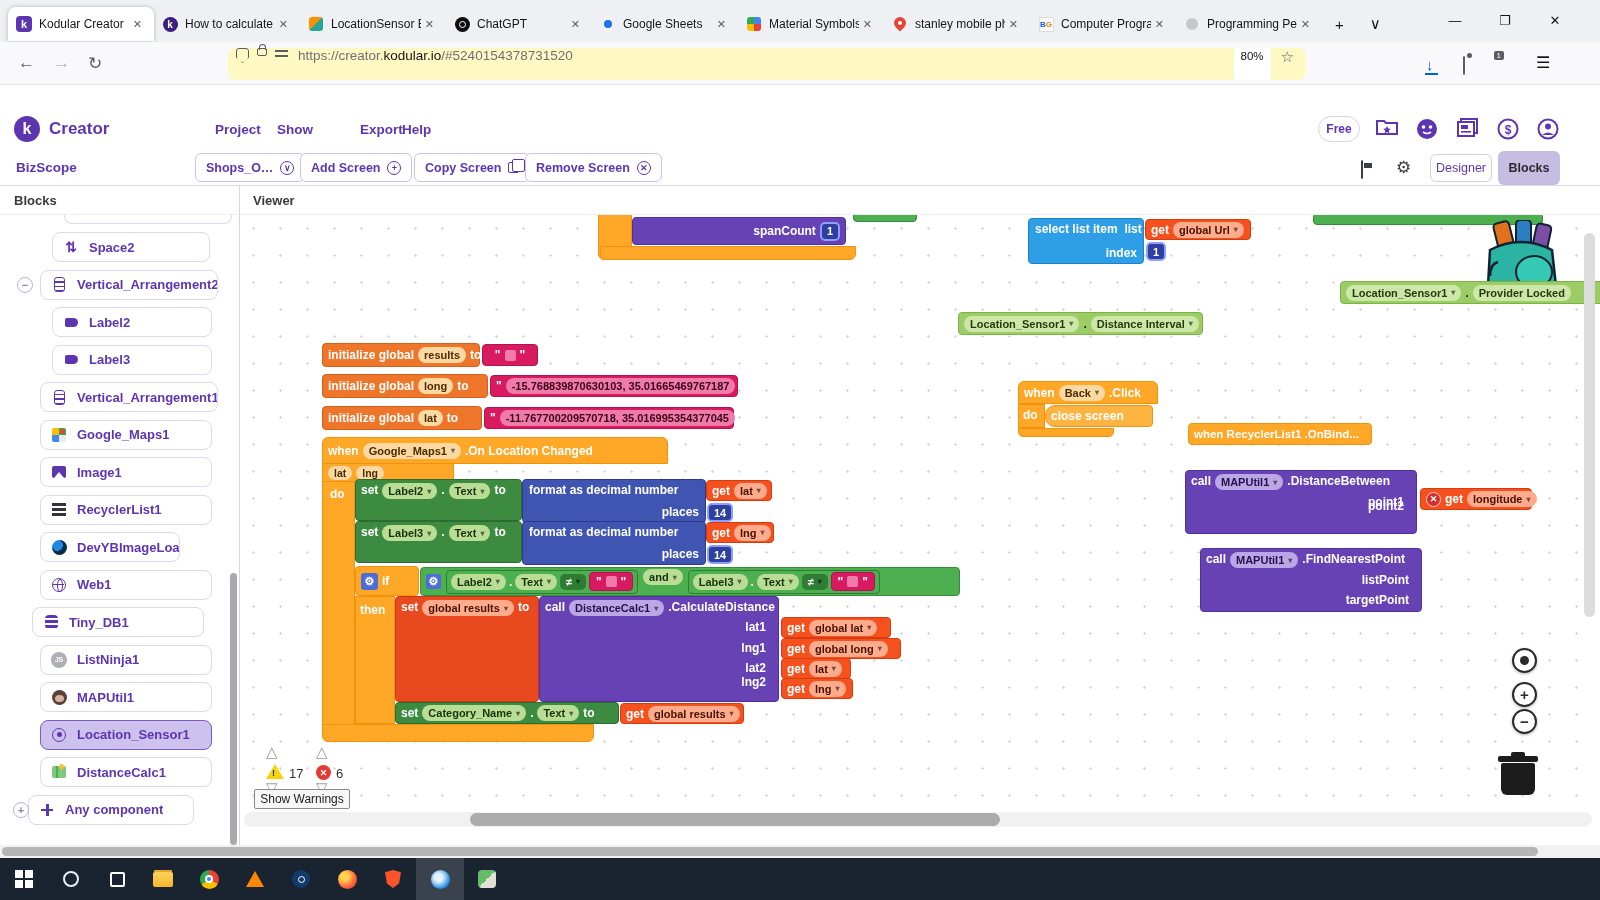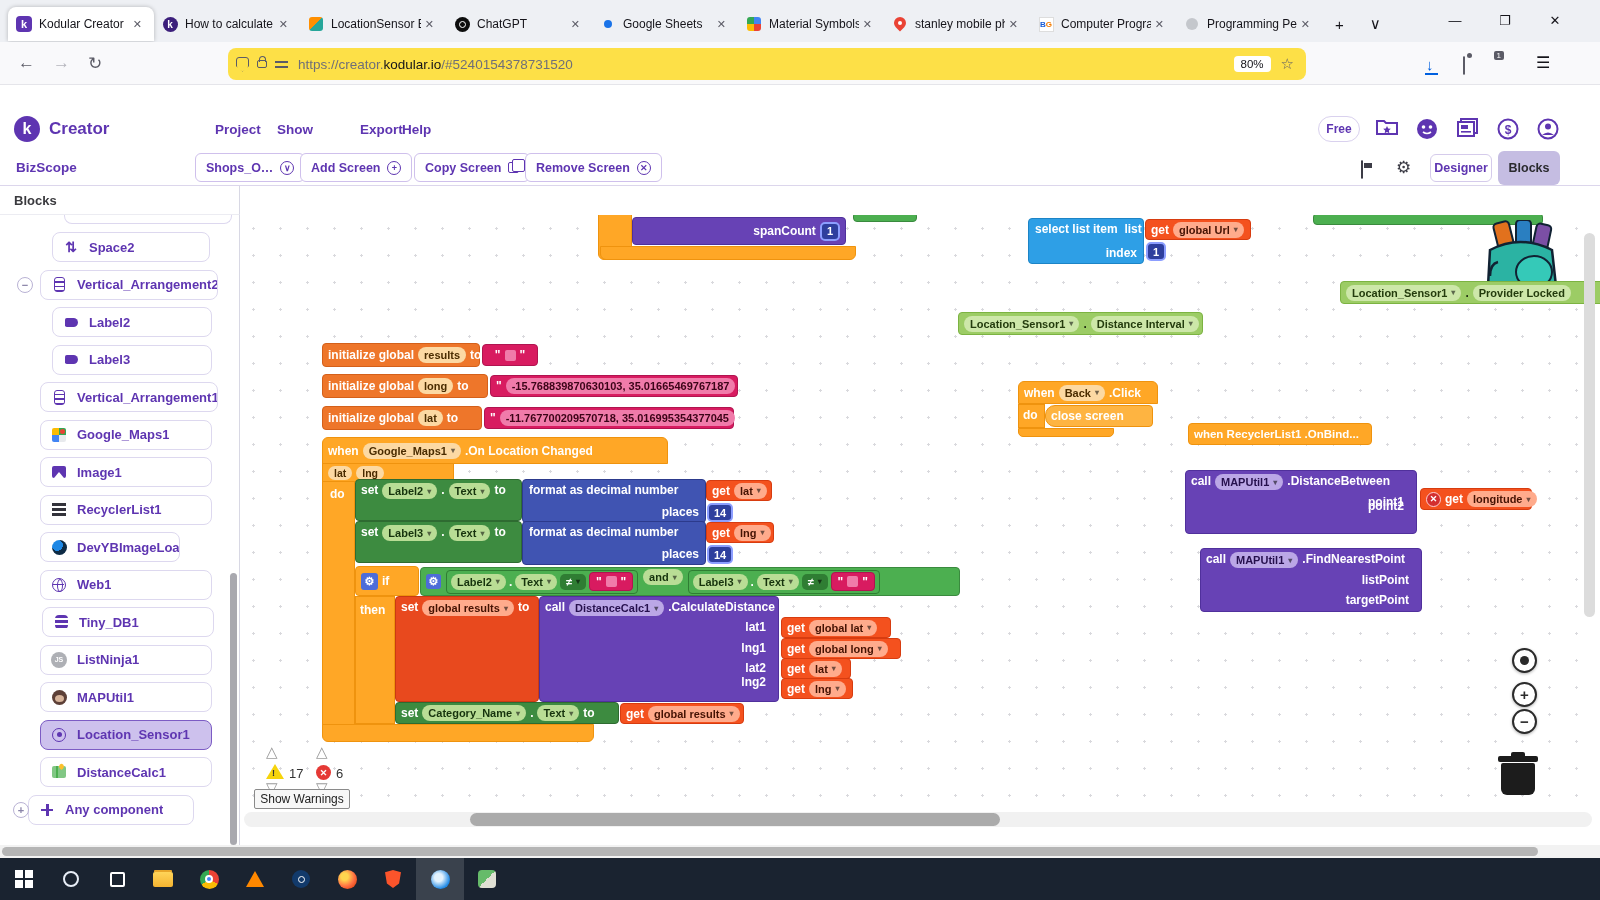--- a/index.html
+++ b/index.html
@@ -24,21 +24,21 @@
 .f-pin i{position:absolute;left:0;top:0;width:12px;height:12px;border-radius:50% 50% 50% 0;transform:rotate(-45deg);background:#ea4335}
 .f-pin b{position:absolute;left:4px;top:4px;width:4px;height:4px;border-radius:50%;background:#fff}
 .f-bg{width:15px;height:15px;background:#fff;border:1px solid #ddd;font-size:8px;font-weight:bold;display:flex;align-items:center;justify-content:center}
 .f-bg .b1{color:#1a5cd6}.f-bg .b2{color:#f57c00}
 .f-gray{width:12px;height:12px;border-radius:50%;background:#c4c7cc}
 .tbtn{color:#15141a;font-size:15px;padding:0 13px;height:34px;display:flex;align-items:center;margin-top:6px}
 .winc{position:absolute;top:0;height:40px;width:46px;display:flex;align-items:center;justify-content:center;color:#15141a;font-size:13px}
 .navbar{position:absolute;left:0;top:42px;width:1600px;height:43px;background:#f9f9fb;display:flex;align-items:center;border-bottom:1px solid #e5e5ea}
 .nvi{color:#5b5b66;font-size:17px;margin-left:18px}
 .nvi.dis{color:#b5b5bd}
-.urlbox{position:absolute;left:228px;top:48px;width:1078px;height:32px;background:#fde047;border-radius:8px;display:flex;align-items:center;padding:0 8px;font-size:13.5px}
+.urlbox{position:absolute;left:228px;top:48px;width:1078px;height:32px;background:#fef9c3;border-radius:8px;display:flex;padding:0 8px;font-size:13.5px}
 .urlbox .sep{flex:1}
 .lockic{width:10px;height:8px;border:1.4px solid #5b5b66;border-radius:2px;position:relative;margin:0 8px}
 .lockic::before{content:"";position:absolute;left:1px;top:-5px;width:5px;height:5px;border:1.4px solid #5b5b66;border-bottom:none;border-radius:4px 4px 0 0}
 .shieldic{width:13px;height:15px;border:1.4px solid #5b5b66;border-radius:3px 3px 6px 6px;clip-path:polygon(0 0,100% 0,100% 65%,50% 100%,0 65%)}
 .permic{width:13px;height:10px;position:relative}
 .permic::before,.permic::after{content:"";position:absolute;left:0;width:13px;height:1.6px;background:#5b5b66}
 .permic::before{top:2px}.permic::after{top:7px}
 .zoomchip{background:#fff;border-radius:4px;padding:2px 7px;font-size:11.5px;color:#15141a}
 .dlic{color:#0060df;font-size:15px;position:relative}
 .dlic::after{content:"";position:absolute;left:-1px;bottom:-2px;width:13px;height:2px;background:#0060df}
@@ -57,21 +57,21 @@
 .freepill{position:absolute;left:1318px;top:116px;width:42px;height:26px;border:1.5px solid #d9d1ee;border-radius:14px;color:#5e35b1;font-size:12px;font-weight:600;display:flex;align-items:center;justify-content:center}
 .hic{position:absolute;top:118px;color:#5e35b1}
 .ktools{position:absolute;left:0;top:150px;width:1600px;height:36px;background:#fff;border-bottom:1px solid #dcd6ec}
 .bizname{position:absolute;left:16px;top:160px;color:#5e35b1;font-size:13.5px;font-weight:600}
 .obtn{position:absolute;top:153px;height:29px;border:1.5px solid #cfc0ec;border-radius:6px;color:#5e35b1;font-size:12.5px;font-weight:600;display:flex;align-items:center;padding:0 10px;background:#fff}
 .oc{width:14px;height:14px;border:1.3px solid #5e35b1;border-radius:50%;display:inline-flex;align-items:center;justify-content:center;font-size:9px;margin-left:7px;flex:none}
 .cpic{width:11px;height:11px;border:1.3px solid #5e35b1;margin-left:7px;position:relative;border-radius:2px}
 .cpic::before{content:"";position:absolute;left:3px;top:-4px;width:11px;height:11px;border:1.3px solid #5e35b1;border-radius:2px;background:#fff}
 .layic{width:15px;height:12px;border:1.6px solid #3c3c46;border-radius:2px;position:relative}
 .layic::before{content:"";position:absolute;left:2px;top:2px;width:8px;height:5px;background:#3c3c46}
-.desbtn{position:absolute;left:1430px;top:154px;width:62px;height:28px;border:1.5px solid #d5cbeb;border-radius:6px;color:#5e35b1;font-size:12.5px;font-weight:700;display:flex;align-items:center;justify-content:center;background:#fff}
+.desbtn{position:absolute;left:1430px;top:154px;width:62px;height:28px;border:1.5px solid #d5cbeb;border-radius:6px;color:#5e35b1;font-size:12.5px;font-weight:400;display:flex;align-items:center;justify-content:center;background:#fff}
 .blkbtn{position:absolute;left:1498px;top:151px;width:62px;height:34px;background:#c5bde2;border-radius:6px;color:#2a2a2e;font-size:12.5px;font-weight:600;display:flex;align-items:center;justify-content:center}
 
 .phead{position:absolute;top:186px;height:29px;background:#fff;border-bottom:1px solid #ececf2;font-size:13px;font-weight:600;color:#3a3a3e;display:flex;align-items:center}
 .sidebar{position:absolute;left:0;top:215px;width:240px;height:630px;background:#fff;border-right:1px solid #d8d8e4;overflow:hidden}
 .sitem{position:relative;height:30px;border:1.5px solid #ddd8ef;border-radius:8px;background:#fff;display:flex;align-items:center;color:#5e35b1;font-size:13px;font-weight:600;margin-bottom:7.5px;padding-left:10px}
 .sitem .lbl{margin-left:10px;white-space:nowrap;overflow:hidden}
 .sitem.sel{background:#cdc1ed;border-color:#7c5cc4}
 .sic{width:16px;height:16px;flex:none;display:flex;align-items:center;justify-content:center;font-size:14px;color:#5e35b1}
 .ic-va{width:11px;height:15px;border:1.6px solid #5e35b1;border-radius:3px;background:repeating-linear-gradient(to bottom,transparent 0 3px,#5e35b1 3px 4.5px)}
 .ic-label{width:13px;height:9px;background:#5e35b1;border-radius:2px 5px 5px 2px}
@@ -305,20 +305,23 @@
       <span class="oc">✕</span>
     </div>
   <div class="abs" style="left:1361px;top:161px"><span class="layic"></span></div>
   <div class="abs" style="left:1396px;top:157px;font-size:17px;color:#3c3c46">⚙</div>
   <div class="desbtn">Designer</div>
   <div class="blkbtn">Blocks</div>
 
   <div class="phead" style="left:0;width:240px;padding-left:14px;border-right:1px solid #d8d8e4">
       <span>Blocks</span>
     </div>
+  <div class="phead" style="left:240px;width:1360px;padding-left:13px">
+      <span>Viewer</span>
+    </div>
 
   <div class="sidebar">
     <div style="margin-left:64px;width:168px;height:9px;border:1.5px solid #ddd8ef;border-top:none;border-radius:0 0 8px 8px;margin-bottom:8px"></div>
     <div class="sitem" style="margin-left:52px;width:158px">
         <span class="sic">⇅</span>
         <span class="lbl">Space2</span>
       </div>
     <div class="sitem" style="margin-left:40px;width:178px">
         <span class="ccirc" style="left:-24px;top:6px">−</span>
         <span class="sic">
@@ -367,21 +370,21 @@
           <span class="ic-dev"></span>
         </span>
         <span class="lbl">DevYBImageLoader1</span>
       </div>
     <div class="sitem" style="margin-left:40px;width:172px">
         <span class="sic">
           <span class="ic-web"></span>
         </span>
         <span class="lbl">Web1</span>
       </div>
-    <div class="sitem" style="margin-left:42px;width:172px">
+    <div class="sitem" style="margin-left:32px;width:172px">
         <span class="sic">
           <span class="ic-db"></span>
         </span>
         <span class="lbl">Tiny_DB1</span>
       </div>
     <div class="sitem" style="margin-left:40px;width:172px">
         <span class="sic">
           <span class="ic-js">JS</span>
         </span>
         <span class="lbl">ListNinja1</span>

